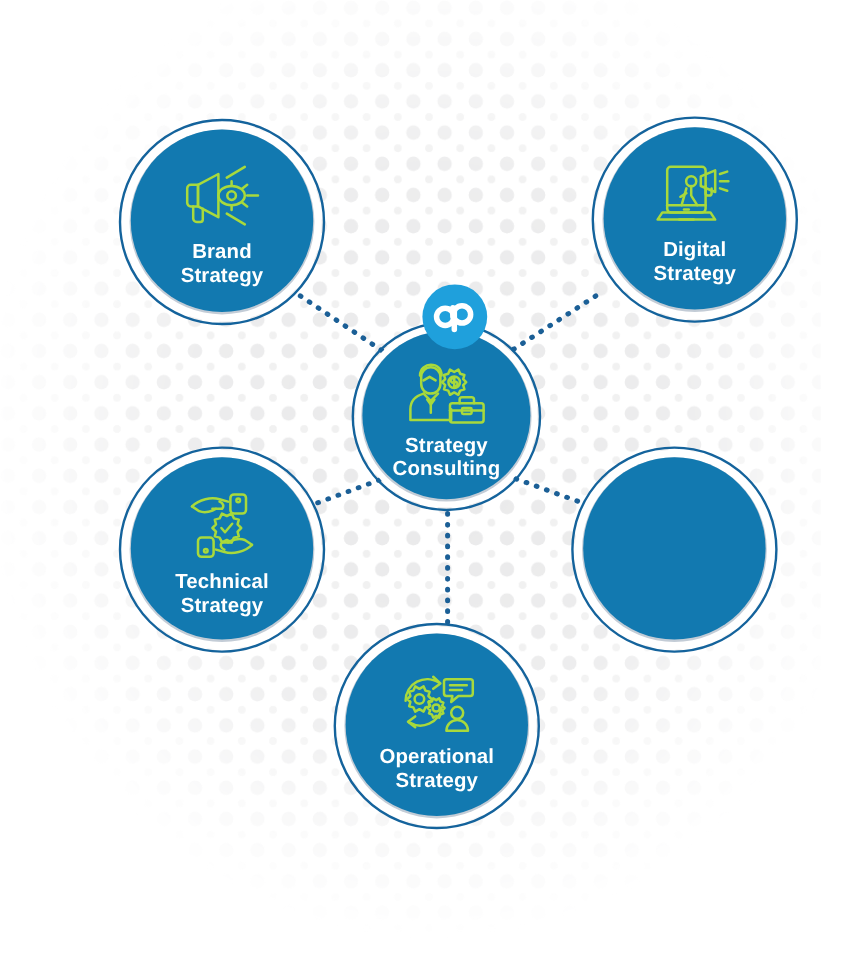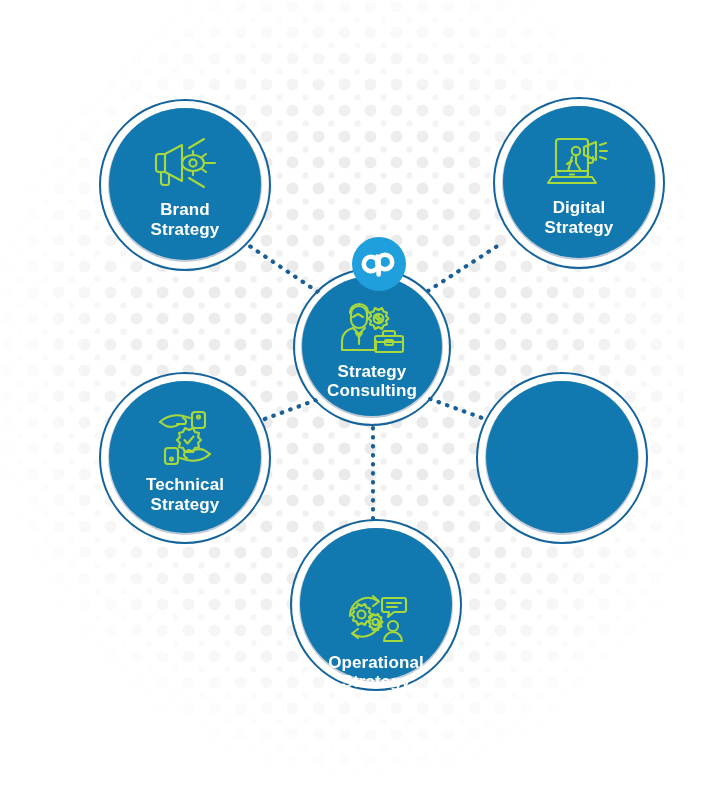--- a/index.html
+++ b/index.html
@@ -235,21 +235,21 @@
     </div>
   </div>
 
   <div class="node satellite" id="node-marketing-sales-strategy" style="left:476px; top:372px;">
     <div class="ring-outer"></div>
     <div class="ring-gap"></div>
     <div class="disc-shadow"></div>
     <div class="disc"></div>
   </div>
 
-  <div class="node satellite" id="node-operational-strategy" style="left:290px; top:519px;justify-content:flex-end;">
+  <div class="node satellite" id="node-operational-strategy" style="left:278px; top:519px;">
     <div class="ring-outer"></div>
     <div class="ring-gap"></div>
     <div class="disc-shadow"></div>
     <div class="disc"></div>
     <div class="content">
       <span class="icon-wrap">
         <svg width="72" height="60" viewBox="0 0 72 60" fill="none" stroke="#a8d93c" stroke-width="2.1" stroke-linecap="round" stroke-linejoin="round">
           <path d="M10 30 A18 18 0 0 1 38 15"></path>
           <path d="M33 10 L39 15.5 L33 20"></path>
           <path d="M40 36 A18 18 0 0 1 13 48"></path>

